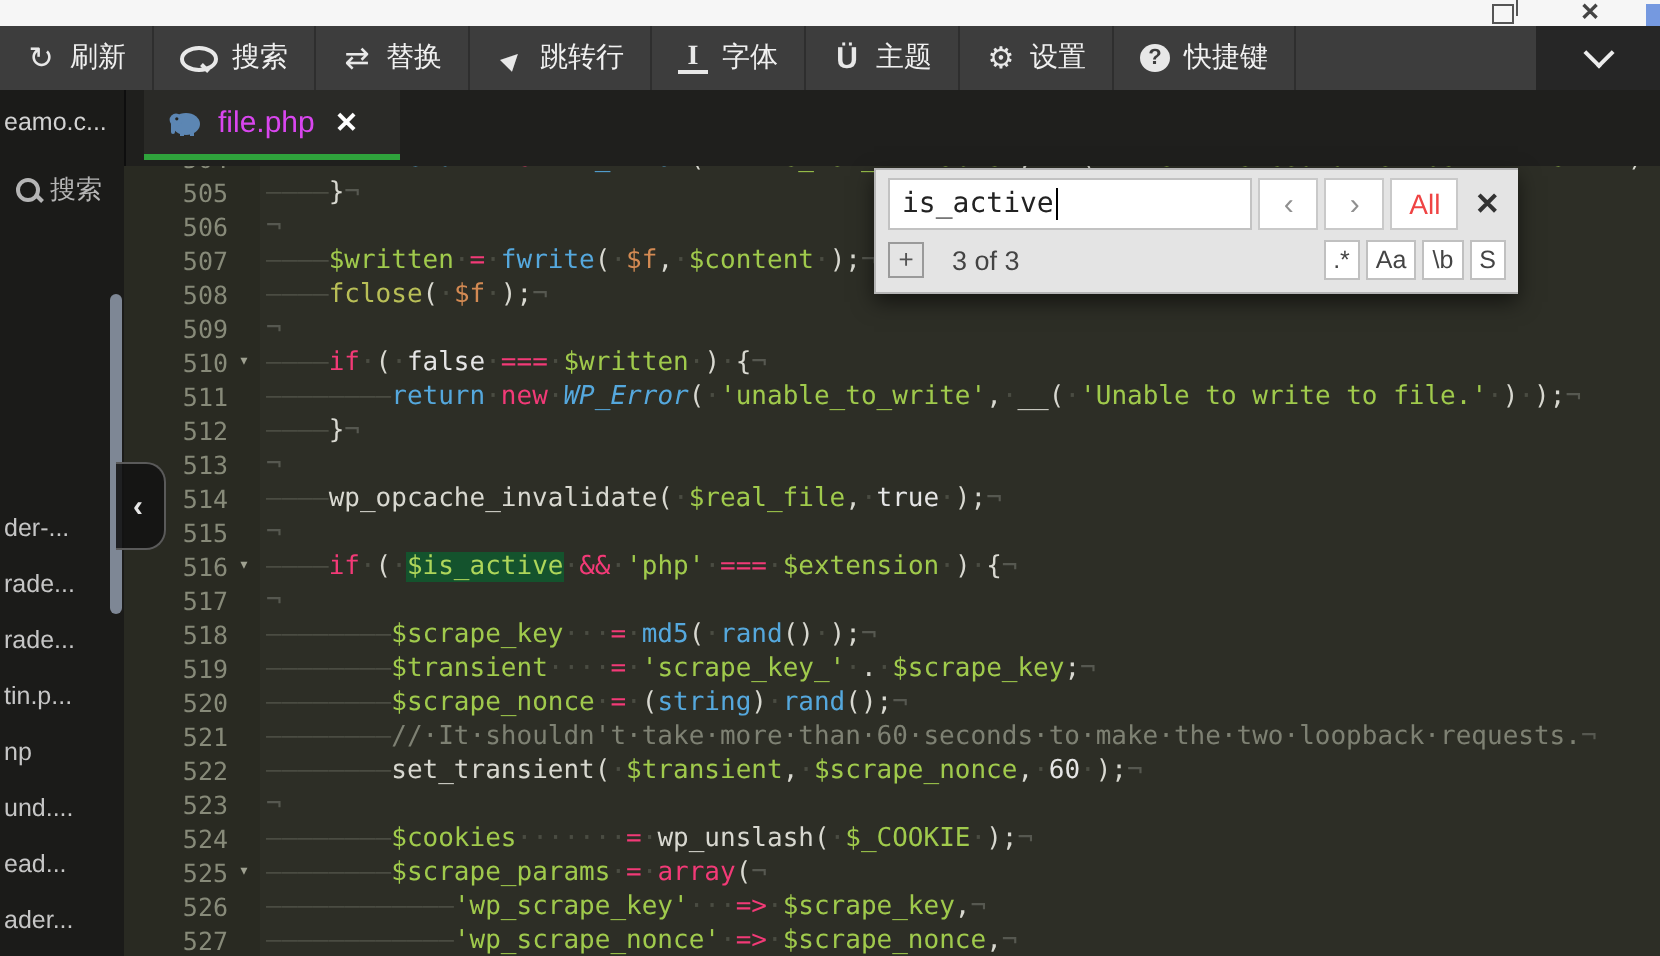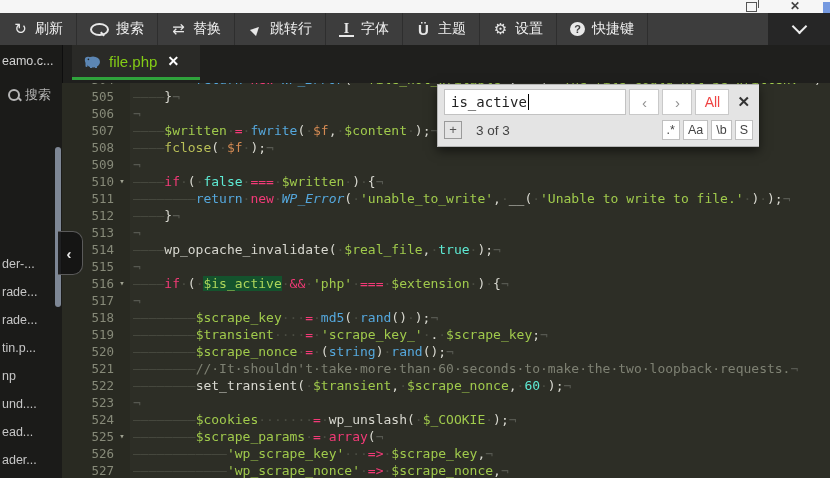--- a/index.html
+++ b/index.html
@@ -24,21 +24,21 @@
   .ico-shortcuts{width:14px;height:14px;border-radius:50%;background:#e8e8e8;color:#3d3d3d;font-size:11px;font-weight:bold;line-height:14px;text-align:center;}
   .ico-theme{font-weight:bold;}
   .mag{position:relative;width:9px;height:9px;border:2px solid #e8e8e8;border-radius:50%;display:inline-block;}
   .mag:after{content:"";position:absolute;left:8px;top:8px;width:5px;height:2px;background:#e8e8e8;transform:rotate(45deg);}
   .tb-caret{position:absolute;right:0;top:13px;width:62px;height:32px;background:#262626;display:flex;align-items:center;justify-content:center;}
   .caret-down{width:9px;height:9px;border-right:2px solid #ececec;border-bottom:2px solid #ececec;transform:rotate(45deg);margin-top:-5px;}
 
   
   .tabbar{position:absolute;left:62px;top:45px;width:768px;height:38px;background:#1f1f1d;}
   .tab{position:absolute;left:10px;top:0;width:128px;height:35px;background:#2a2a27;border-bottom:3px solid #2fa33c;display:flex;align-items:center;padding:0 0 0 12px;box-sizing:border-box;}
-  .tab-label{color:#84cc16;font-size:15px;margin-left:8px;}
+  .tab-label{color:#d946ef;font-size:15px;margin-left:8px;}
   .tab-close{color:#fff;font-size:14px;font-weight:bold;margin-left:10px;cursor:pointer;}
 
   
   .sidebar{position:absolute;left:0;top:45px;width:62px;height:433px;background:#1b1b19;border-right:1px solid #0e0e0e;color:#c6c6c6;overflow:hidden;}
   .sb-top{padding:9px 0 0 2px;font-size:12.5px;color:#d2d2d2;white-space:nowrap;}
   .sb-search{display:flex;align-items:center;margin:18px 0 0 8px;color:#b5b5b5;font-size:13px;}
   .sb-search .mag{border-color:#b5b5b5;width:8px;height:8px;margin-right:5px;}
   .sb-search .mag:after{background:#b5b5b5;left:7px;top:7px;}
   .sb-files{position:absolute;left:0;top:205px;width:100%;}
   .sb-file{height:28px;line-height:28px;padding-left:2px;font-size:12.5px;white-space:nowrap;cursor:pointer;}
@@ -63,21 +63,21 @@
   .tk-nl{color:#565850;}
   .tk-pl{color:#d8d8d0;}
   .tk-pk{color:#f23a77;}
   .tk-gr{color:#a0ca4c;}
   .tk-grh{color:#aed65a;background:#14532d;}
   .tk-st{color:#a0ca4c;}
   .tk-cy{color:#55a8dd;}
   .tk-cyi{color:#55a8dd;font-style:italic;}
   .tk-ol{color:#b9bf57;}
   .tk-or{color:#d38a53;}
-  .tk-pu{color:#5eead4;}
+  .tk-pu{color:#e5e5e5;}
   .tk-co{color:#7e8173;}
 
   
   .panel{position:absolute;left:437px;top:84px;width:322px;background:#e4e4e4;border:1px solid #b5b5b5;border-right:none;
     box-sizing:border-box;box-shadow:0 4px 10px rgba(0,0,0,.55);z-index:10;}
   .prow1{display:flex;align-items:center;padding:4px 5px 3px 6px;}
   .pinput{flex:1;height:24px;background:#fff;border:1px solid #c2c2c2;display:flex;align-items:center;padding-left:6px;
     font-family:"DejaVu Sans Mono","Liberation Mono",monospace;font-size:14px;color:#222;}
   .pcaret{display:inline-block;width:1px;height:16px;background:#000;margin-left:1px;}
   .pbtn{height:26px;box-sizing:border-box;background:#fff;border:1px solid #c9c9c9;display:flex;align-items:center;justify-content:center;margin-left:3px;cursor:pointer;}

